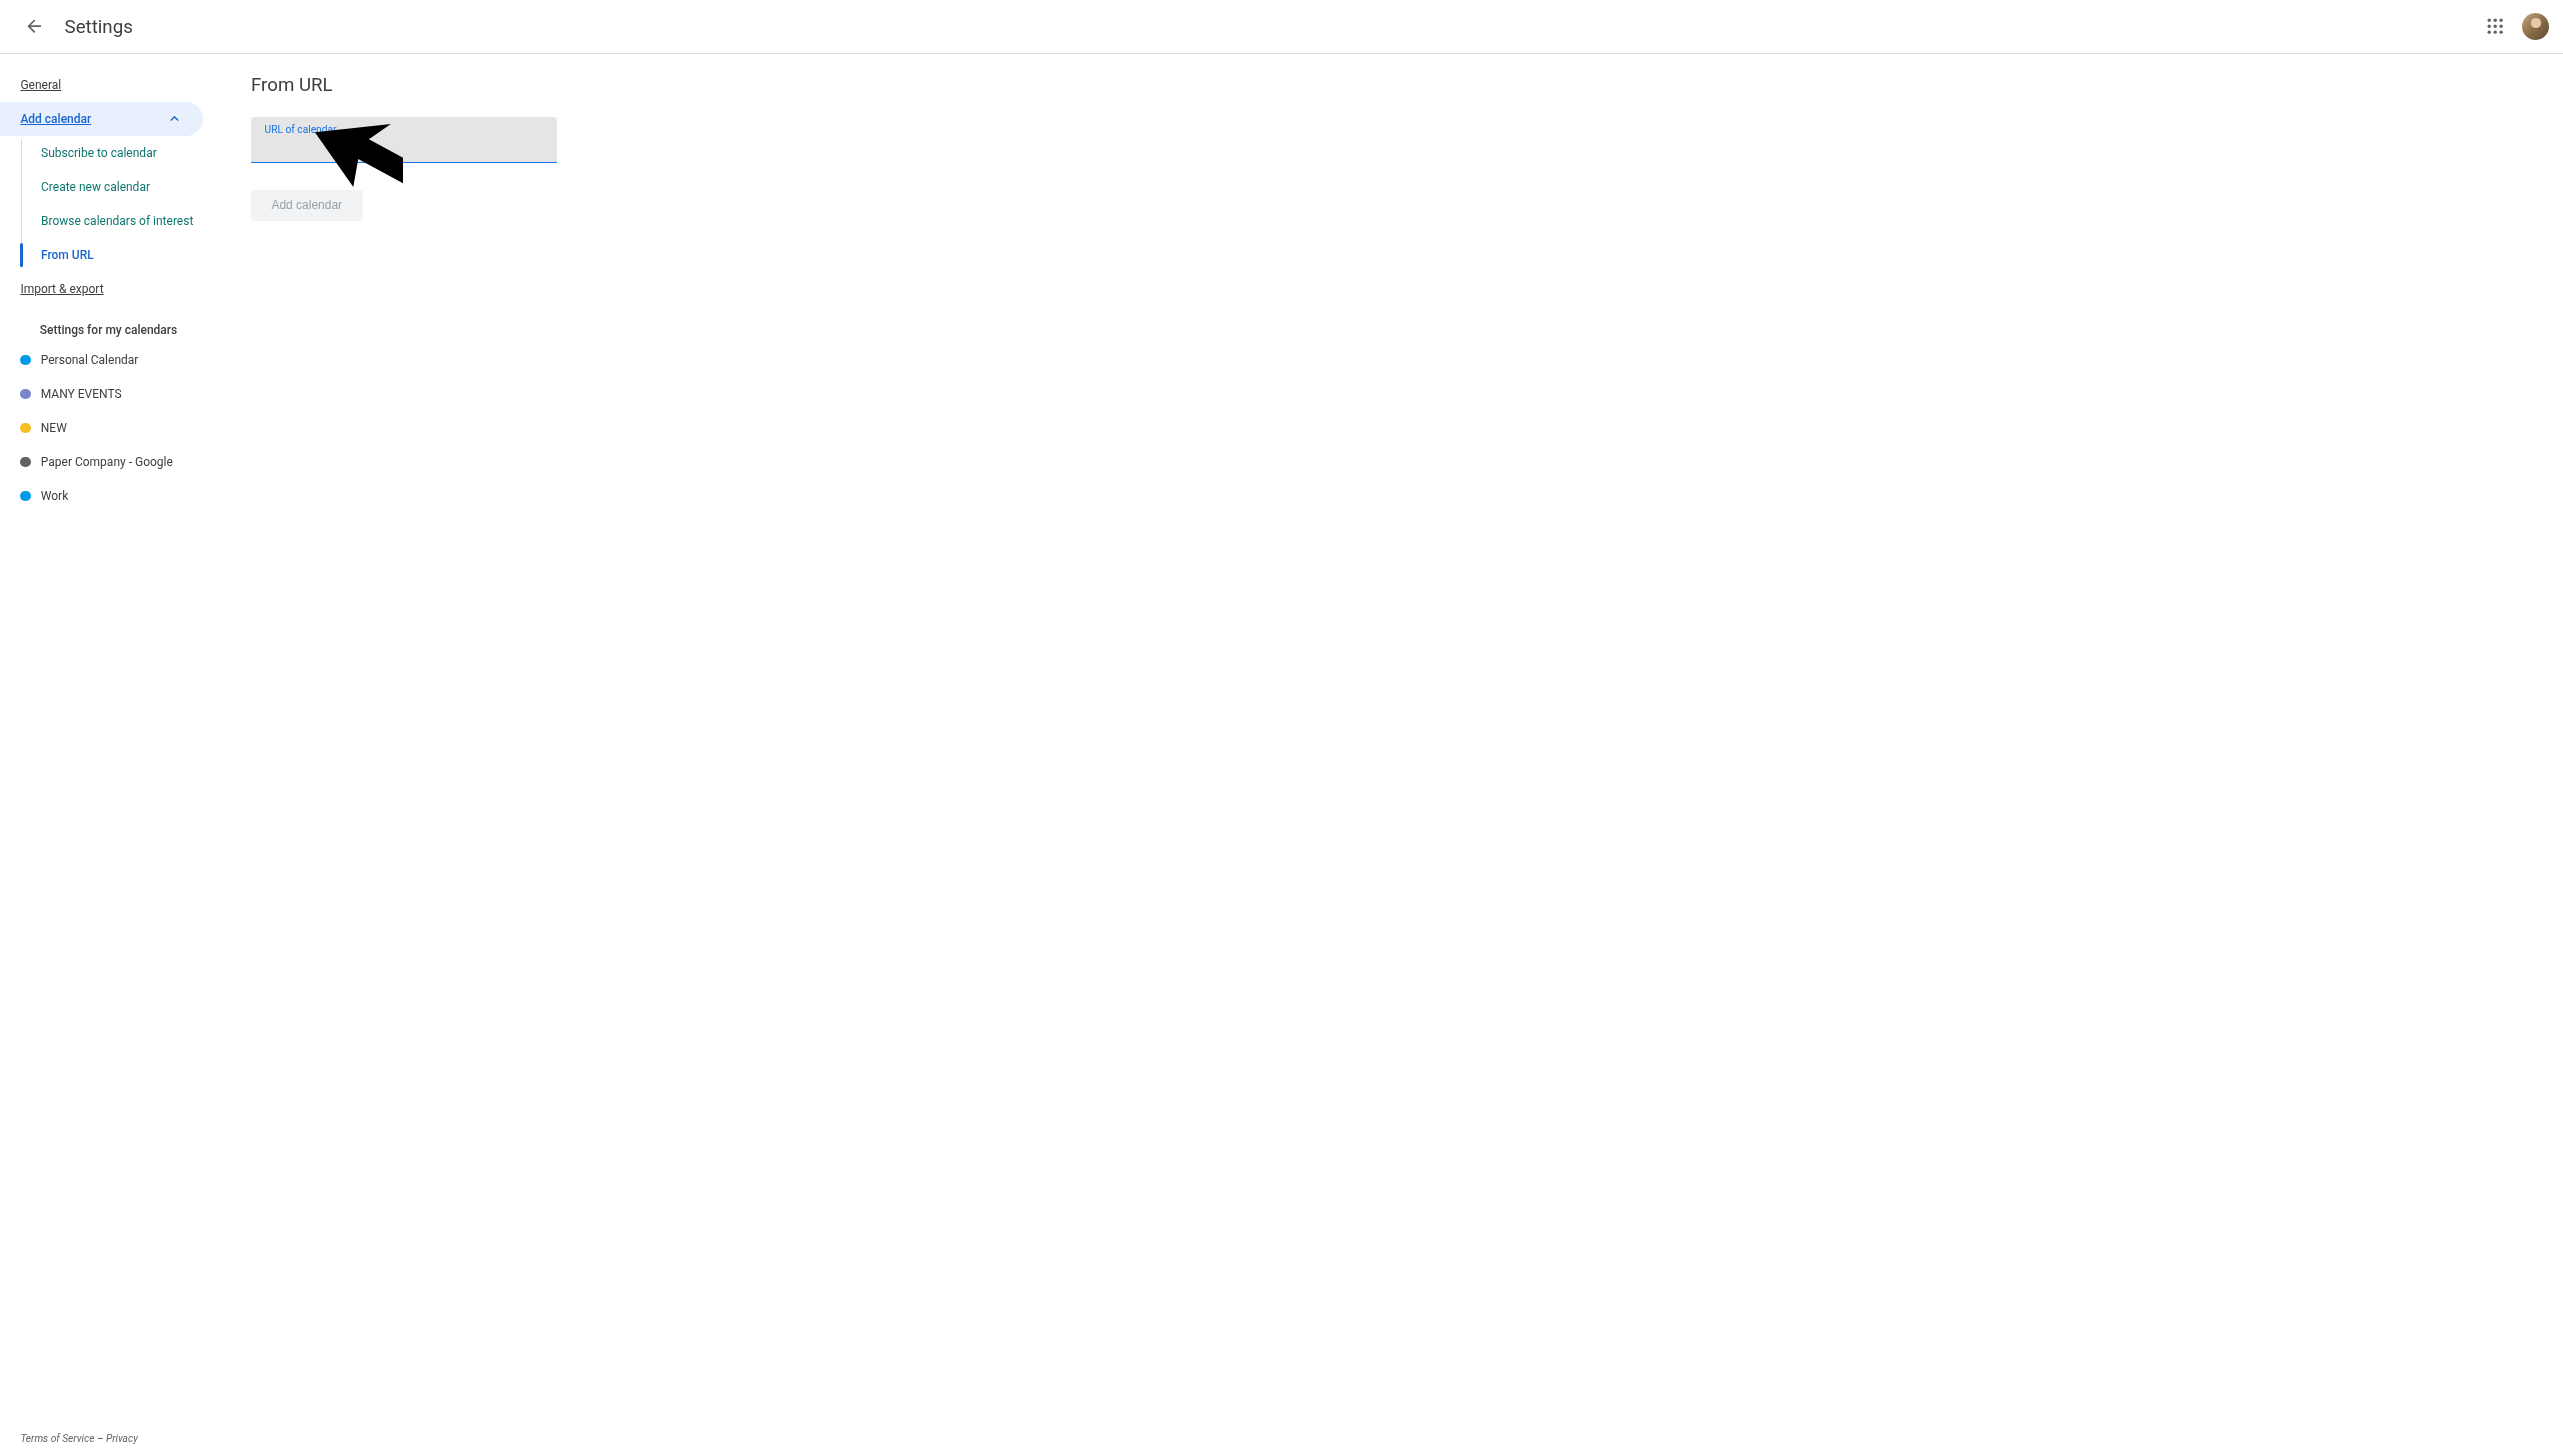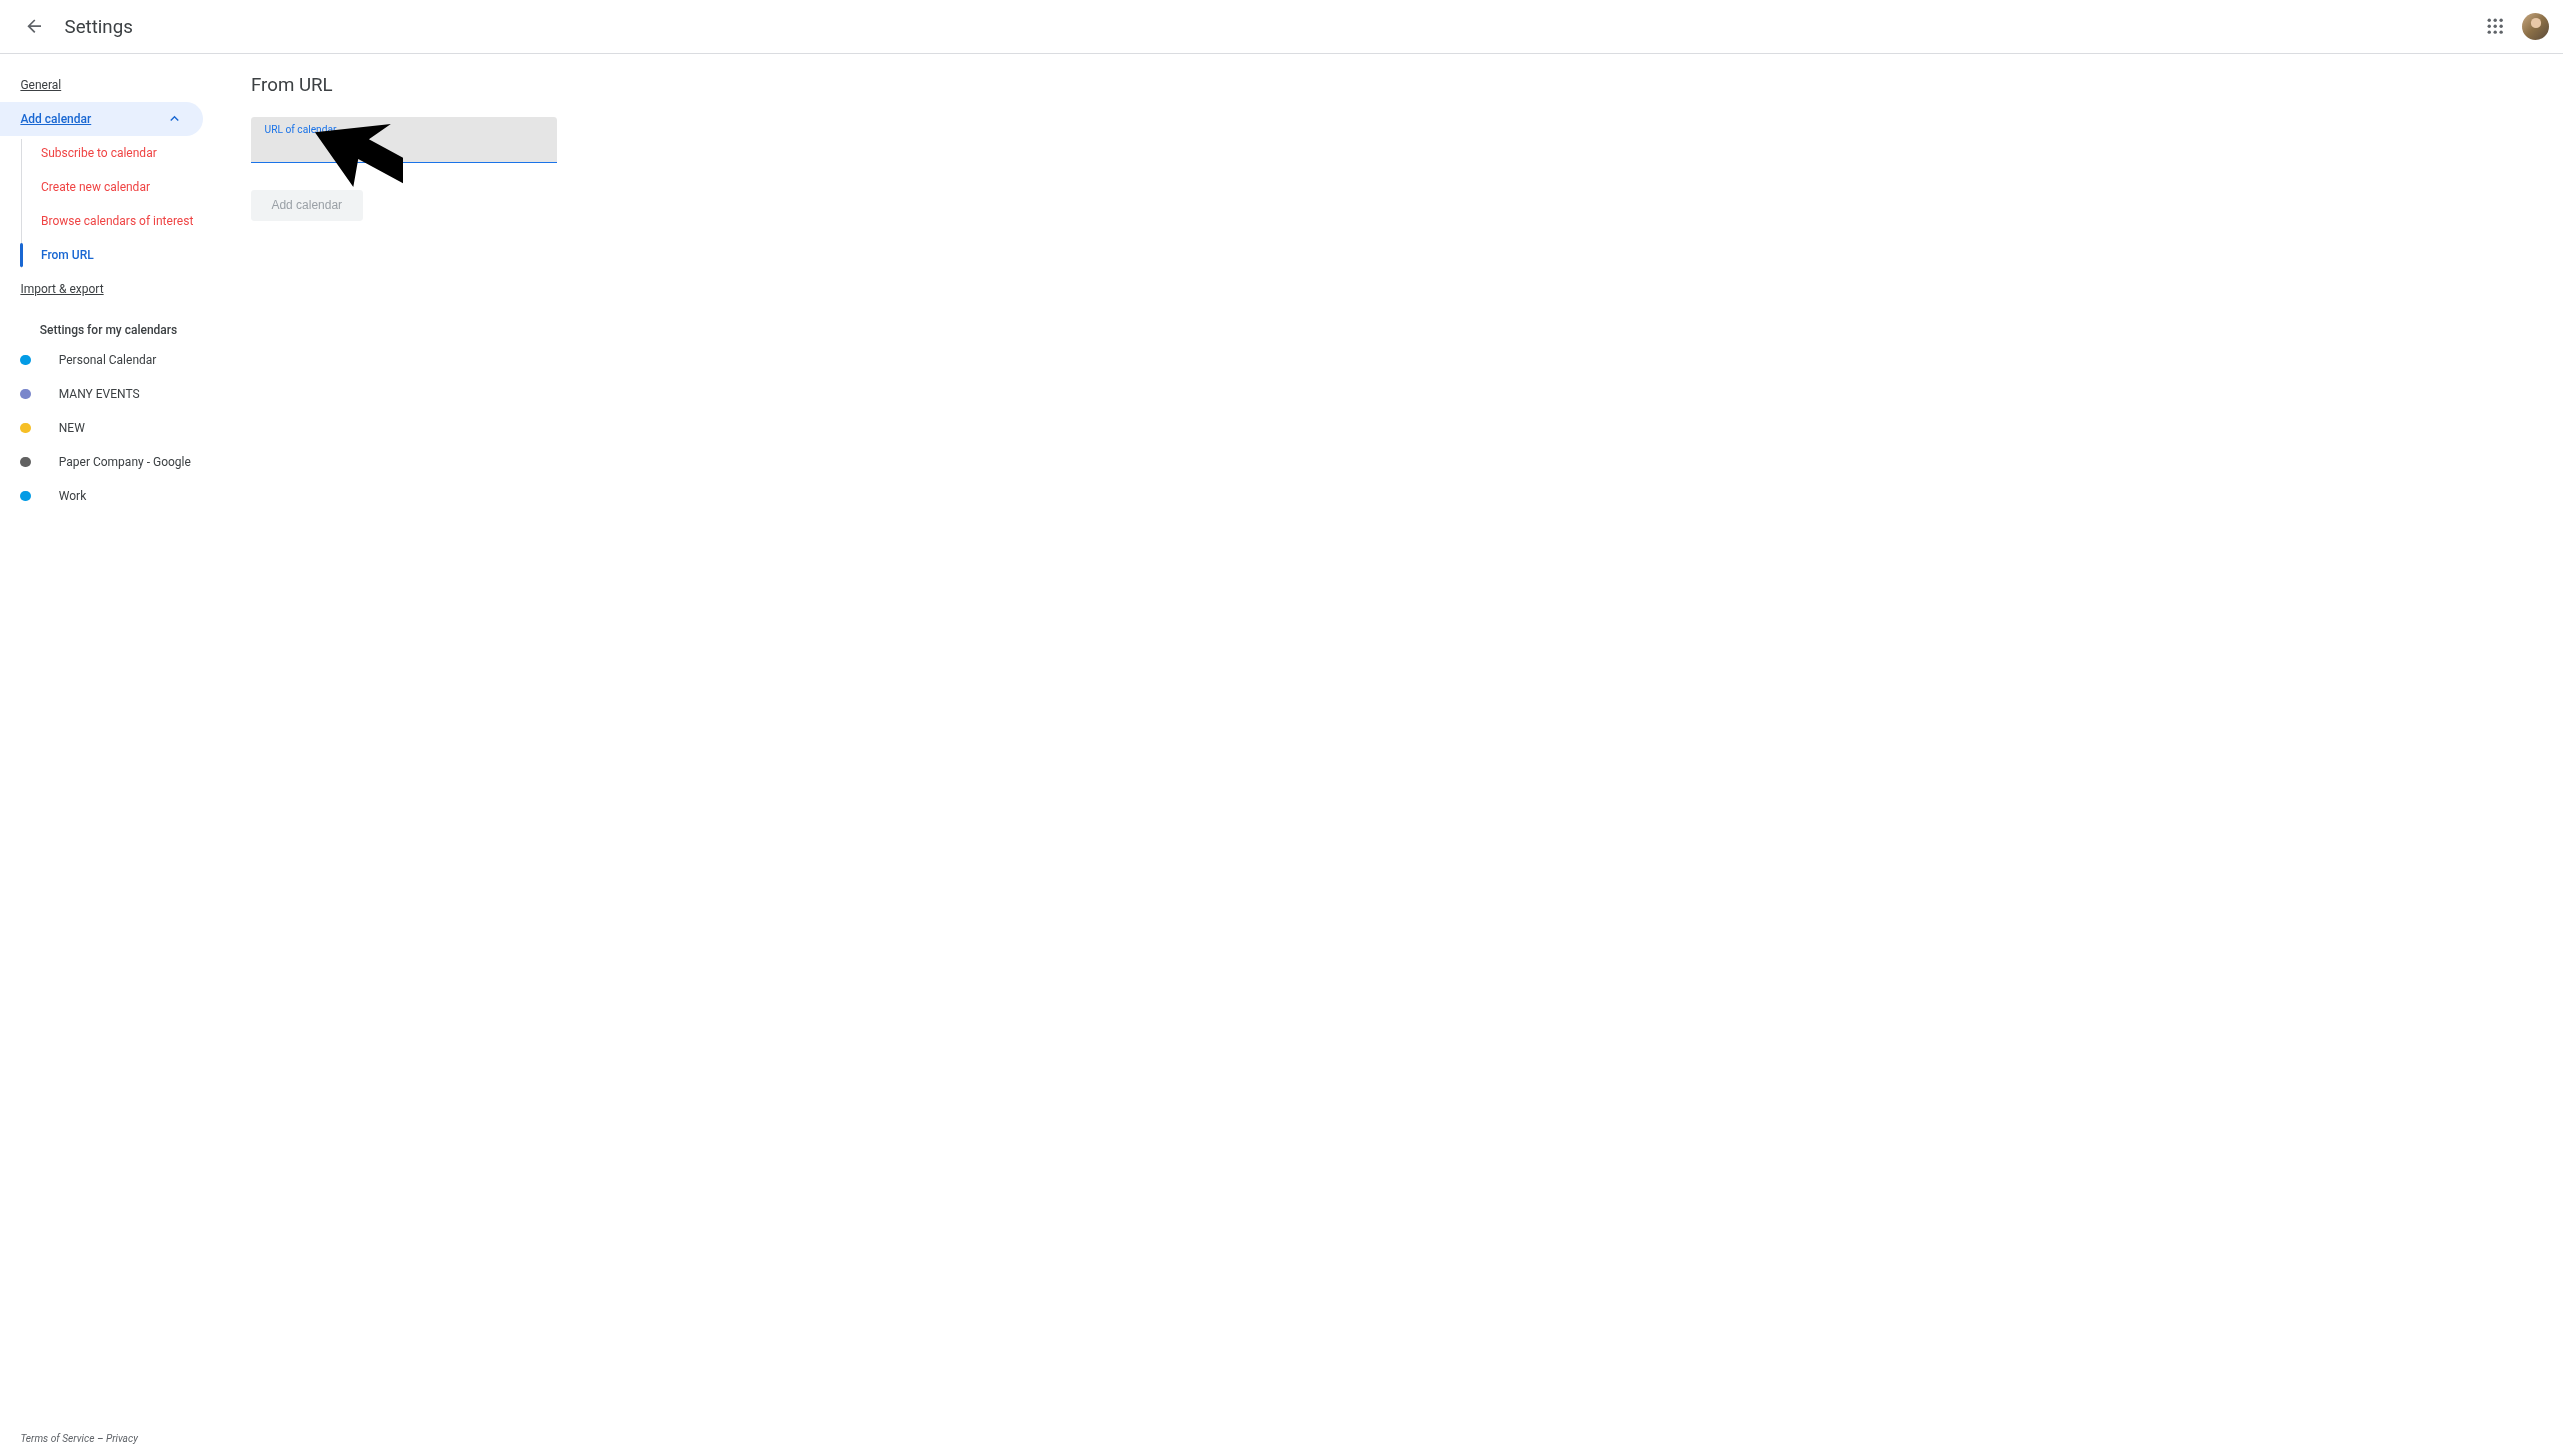--- a/index.html
+++ b/index.html
@@ -114,21 +114,21 @@
       height: 17px;
       color: #1967d2;
     }
     .sidebar-subitem {
       display: flex;
       align-items: center;
       padding-left: 41px;
       padding-right: 20.4px;
       height: 34px;
       font-size: 12px;
-      color: #ef4444;
+      color: #0f766e;
       cursor: pointer;
       border-left: 1.7px solid transparent;
       margin-left: 20.4px;
     }
     .sidebar-subitem.active {
       color: #1967d2;
       font-weight: 500;
       border-left: 1.7px solid #1967d2;
       padding-left: 18.7px;
     }
@@ -170,21 +170,20 @@
       text-align: center;
     }
     .calendar-item {
       display: flex;
       align-items: center;
       padding: 0 20.4px;
       height: 34px;
       font-size: 12px;
       color: #3c4043;
       cursor: pointer;
-      gap: 18px;
     }
     .calendar-dot {
       width: 10.2px;
       height: 10.2px;
       border-radius: 50%;
       margin-right: 10.2px;
       flex-shrink: 0;
     }
     .main-content {
       flex: 1;

